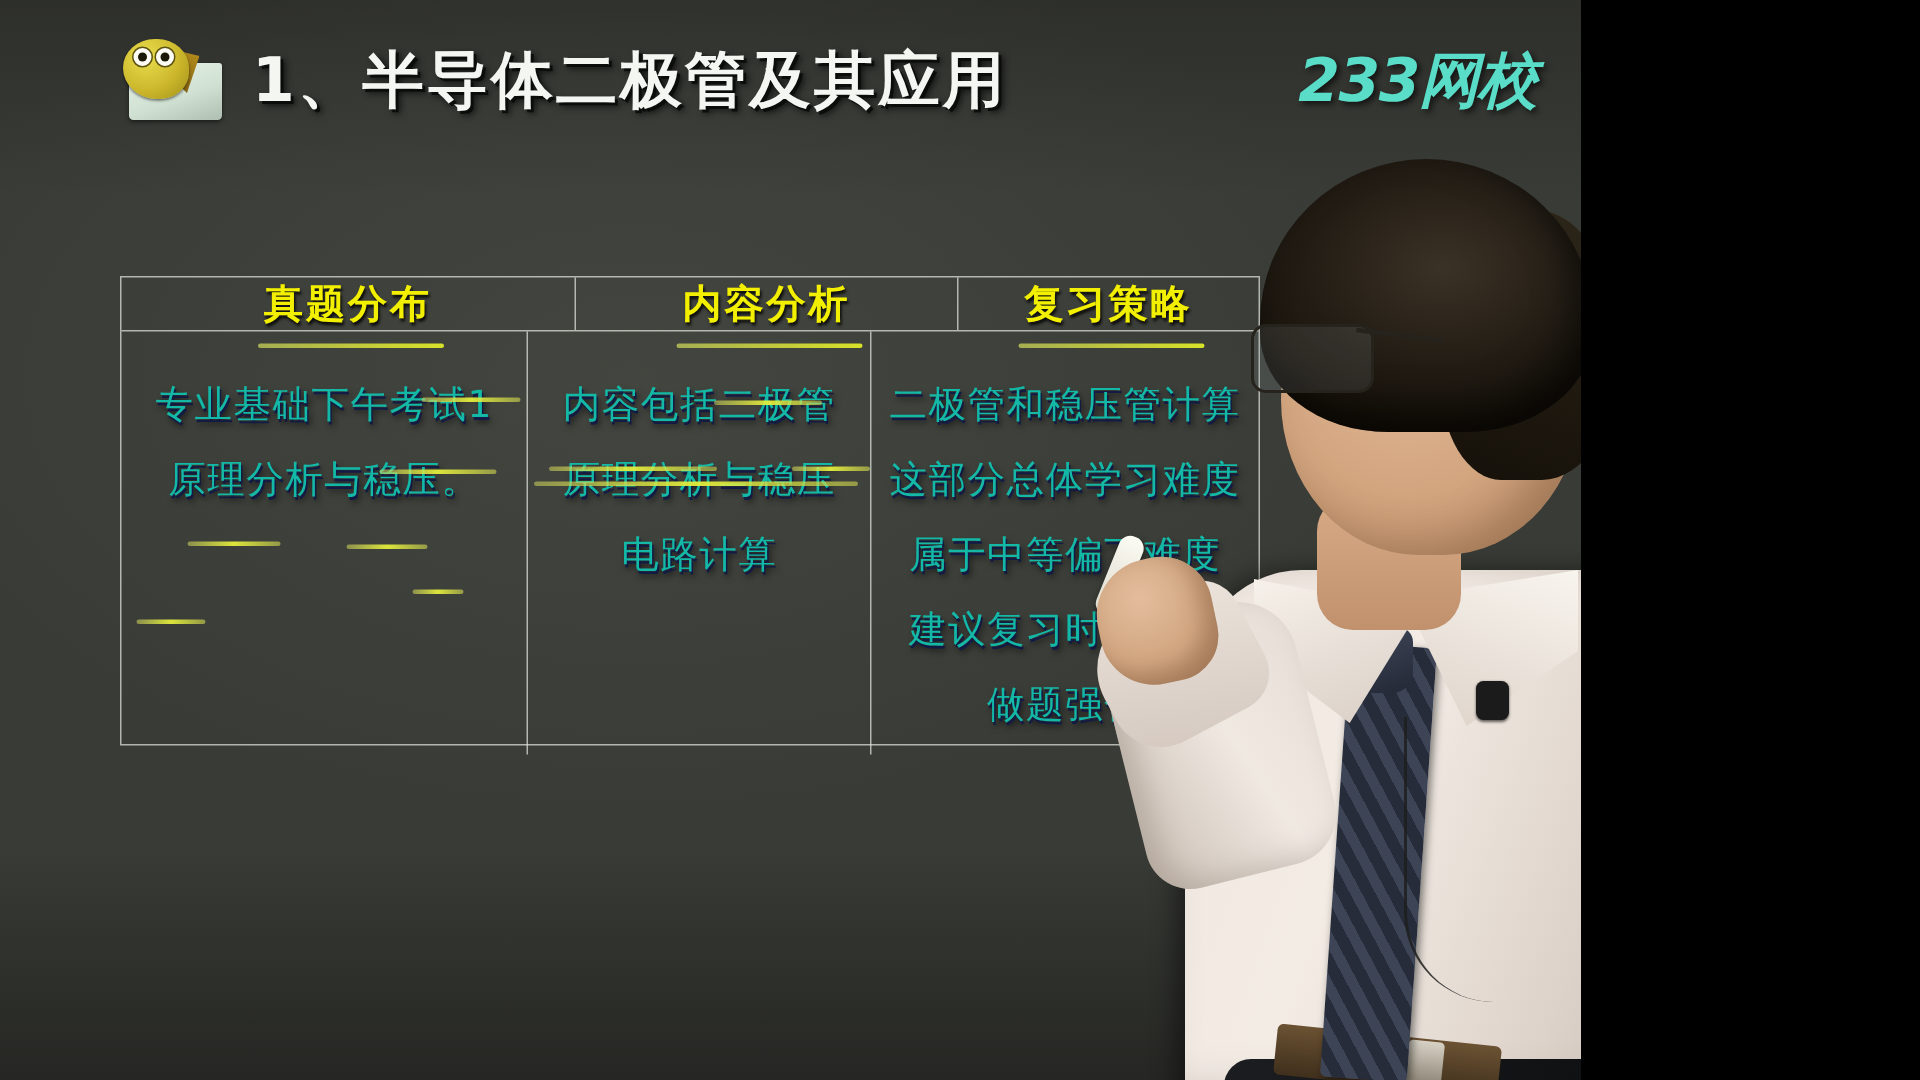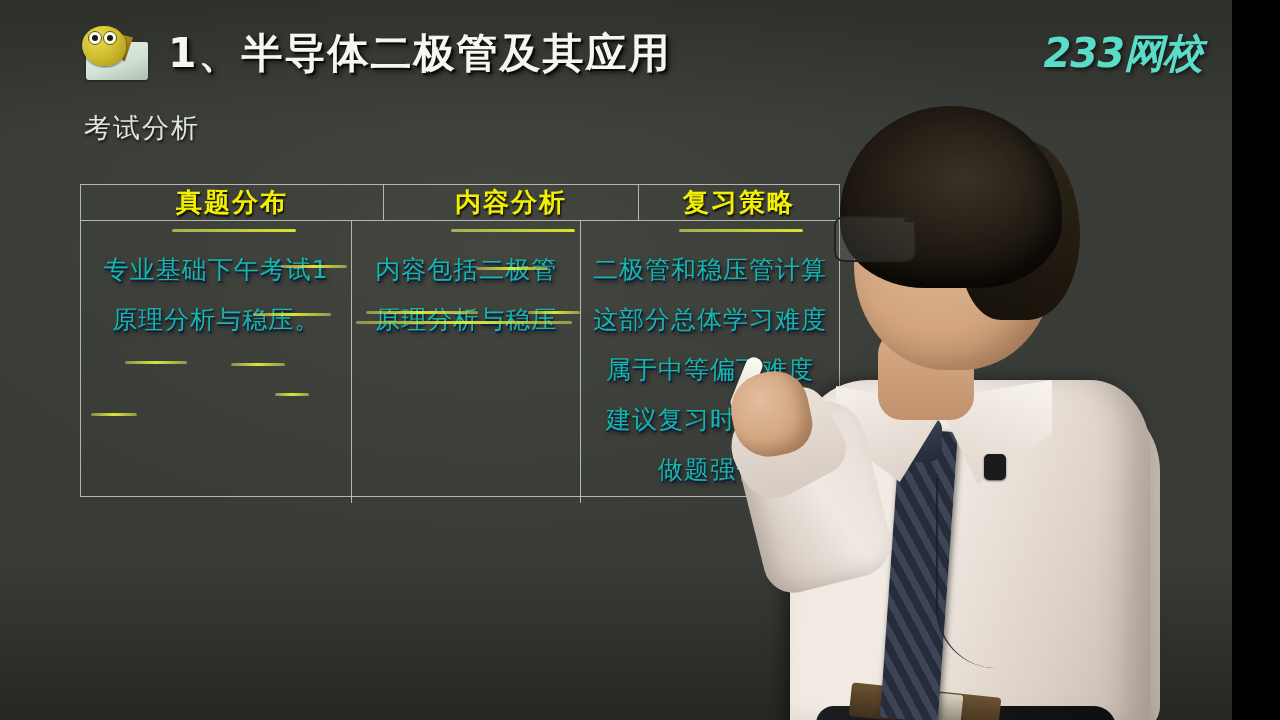--- a/index.html
+++ b/index.html
@@ -6,21 +6,21 @@
     margin: 0;
     padding: 0;
     background: #000;
   }
   body {
     font-family: "Liberation Sans", sans-serif;
   }
 
   #stage {
     position: relative;
-    width: 1232px;
+    width: 1054px;
     height: 720px;
     overflow: hidden;
     background: #393b36;
   }
 
   
   #stage::before {
     content: "";
     position: absolute;
     inset: 0;
@@ -447,21 +447,20 @@
       <div class="bird-icon">
         <div class="page"></div>
         <div class="tail"></div>
         <div class="body"></div>
         <div class="eye l"></div>
         <div class="eye r"></div>
       </div>
       <div class="slide-title">1、半导体二极管及其应用</div>
     </div>
 
-    <div class="subtitle">考试分析</div>
 
     <div class="watermark">233网校</div>
 
     <div class="exam-table">
 
       <div class="table-head">
         <div class="col col-1 head-cell">
           <span class="head-text">真题分布</span>
         </div>
         <div class="col col-2 head-cell">
@@ -481,20 +480,21 @@
           <div class="mark" style="left:172px; top:92px; width:78px;"></div>
           <div class="mark" style="left:44px; top:140px; width:62px;"></div>
           <div class="mark" style="left:150px; top:142px; width:54px;"></div>
           <div class="mark" style="left:194px; top:172px; width:34px;"></div>
           <div class="mark" style="left:10px; top:192px; width:46px;"></div>
         </div>
 
         <div class="col col-2 body-cell">
           <div class="line">内容包括二极管</div>
           <div class="line">原理分析与稳压</div>
+          <div class="line">电路计算</div>
           <div class="mark" style="left:124px; top:46px; width:72px;"></div>
           <div class="mark" style="left:14px; top:90px; width:112px;"></div>
           <div class="mark" style="left:176px; top:90px; width:52px;"></div>
           <div class="mark" style="left:4px; top:100px; width:216px;"></div>
         </div>
 
         <div class="col col-3 body-cell">
           <div class="line">二极管和稳压管计算</div>
           <div class="line">这部分总体学习难度</div>
           <div class="line">属于中等偏下难度</div>

